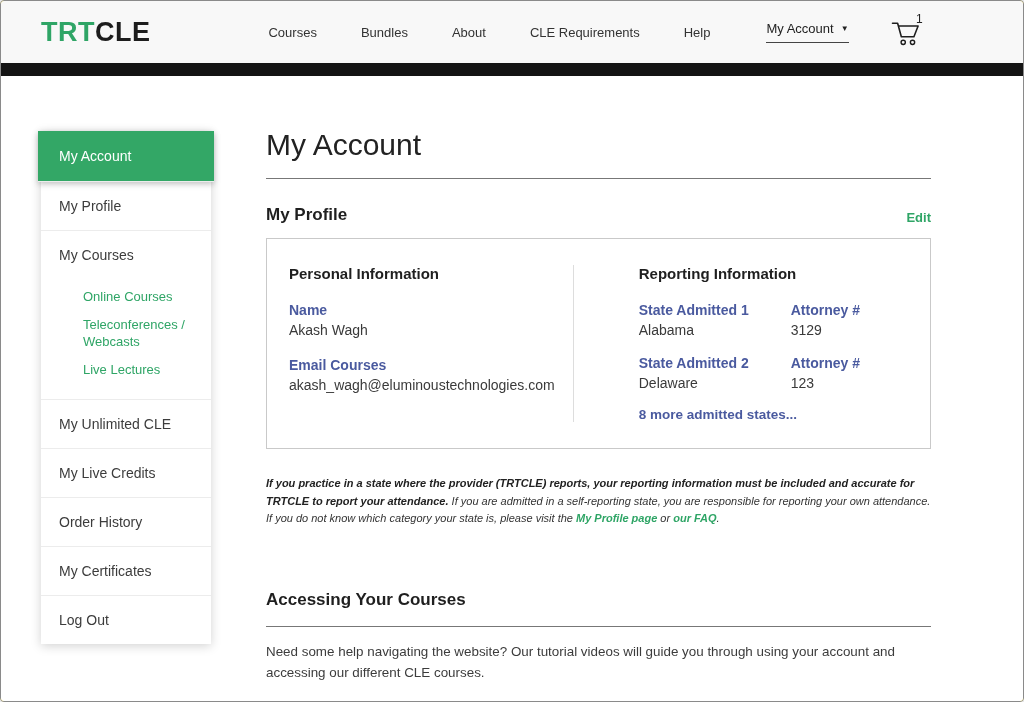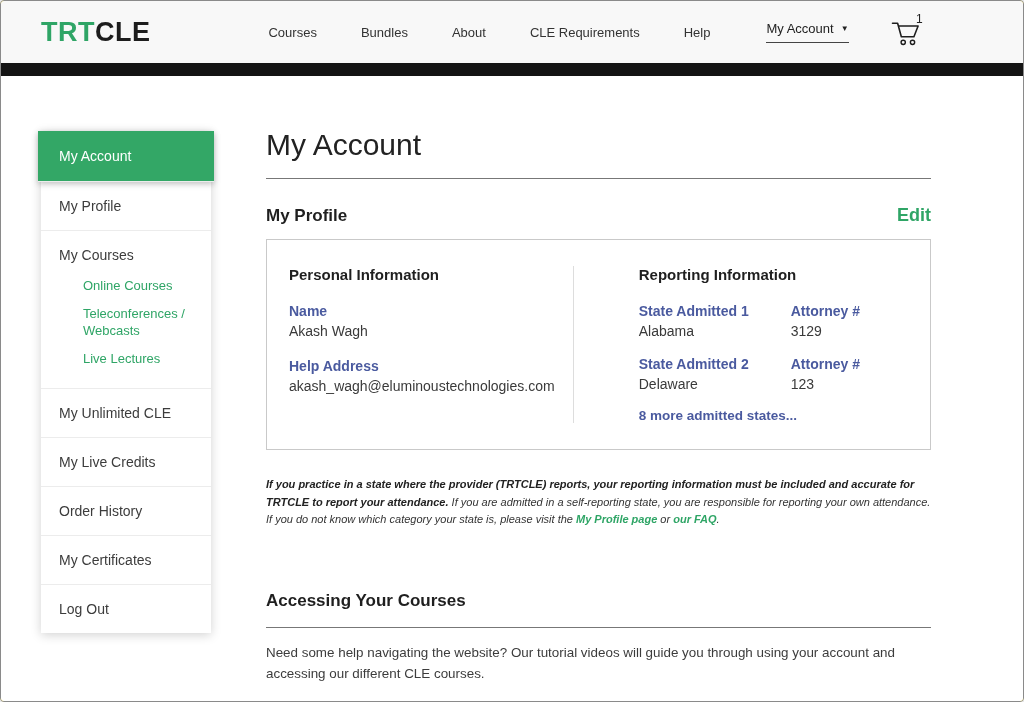--- a/index.html
+++ b/index.html
@@ -60,38 +60,38 @@
   .sb-item {
     padding: 16px 18px; font-size: 14px; color: #3c3c3c;
     border-bottom: 1px solid #ececec; cursor: pointer;
   }
   .sb-item:last-child { border-bottom: none; }
   .sb-item.active {
     background: #33a766; color: #ffffff;
     margin: 0 -3px; padding: 17px 21px;
     box-shadow: 0 2px 6px rgba(0,0,0,.25);
   }
-  .sb-sub { margin-top: 9px; padding-left: 24px; }
+  .sb-sub { margin-top: 20px; padding-left: 24px; }
   .sb-sub-link {
     display: block; color: #2fa566; font-size: 13px; font-weight: 500;
     padding: 5px 0; cursor: pointer; line-height: 1.35;
   }
 
   
   .main { margin-left: 265px; width: 665px; padding-top: 52px; }
 
   .page-title { font-size: 30px; font-weight: 500; color: #222; }
   .title-rule { border-bottom: 1px solid #777; margin-top: 16px; }
 
   .section-head-row {
     display: flex; justify-content: space-between; align-items: flex-end;
     margin-top: 26px;
   }
   .section-heading { font-size: 17px; font-weight: 700; color: #1f1f1f; }
-  .edit-link { color: #2fa566; font-weight: 700; font-size: 18px; cursor: pointer; text-align: right; }
+  .edit-link { color: #2fa566; font-weight: 700; font-size: 13px; cursor: pointer; text-align: right; }
 
   .profile-card {
     border: 1px solid #c9c9c9; margin-top: 13px;
     display: flex; padding: 26px 22px; min-height: 208px;
     background: #fff;
     gap: 33px;
   }
   .pc-left { width: 46%; border-right: 1px solid #ddd; padding-right: 18px; }
   .pc-right { flex: 1; padding-left: 32px; }
   .pc-heading { font-size: 15px; font-weight: 700; color: #1f1f1f; margin-bottom: 20px; }
@@ -169,21 +169,21 @@
       <div class="section-head-row">
         <div class="section-heading">My Profile</div>
         <a class="edit-link">Edit</a>
       </div>
 
       <div class="profile-card">
         <div class="pc-left">
           <div class="pc-heading">Personal Information</div>
           <div class="field-label">Name</div>
           <div class="field-value">Akash Wagh</div>
-          <div class="field-label">Help Address</div>
+          <div class="field-label">Email Courses</div>
           <div class="field-value">akash_wagh@eluminoustechnologies.com</div>
         </div>
         <div class="pc-right">
           <div class="pc-heading">Reporting Information</div>
 
           <div class="rep-row">
             <div class="rep-col-state">
               <div class="field-label">State Admitted 1</div>
               <div class="field-value" style="margin-bottom:0">Alabama</div>
             </div>

